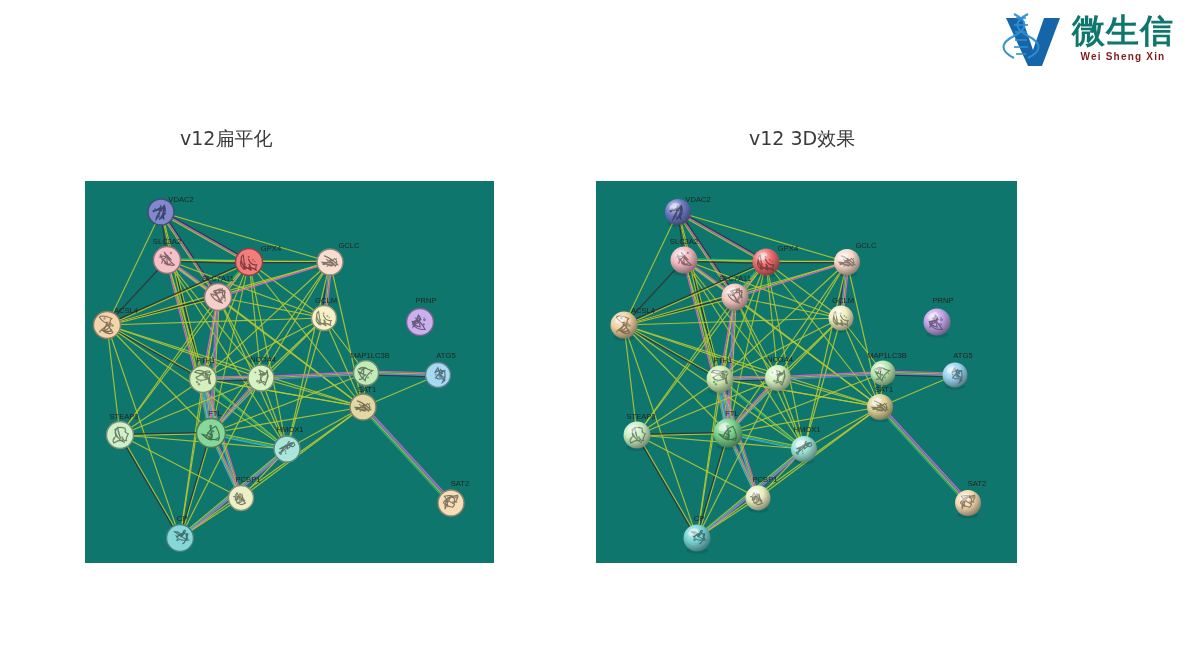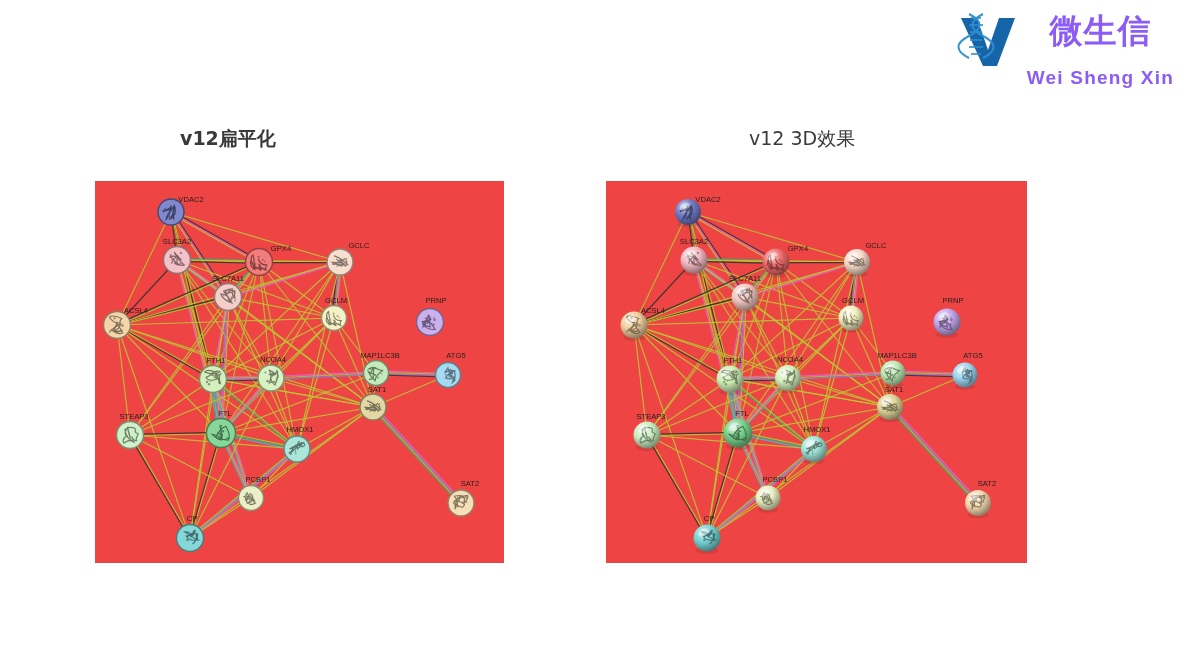--- a/index.html
+++ b/index.html
@@ -30,52 +30,51 @@
   #logo-mark { display:block; }
   #logo-text-wrap {
     display: flex;
     flex-direction: column;
     align-items: center;
     padding-top: 4px;
   }
   #logo-cn {
     font-size: 33px;
     font-weight: bold;
-    color: #8b5cf6;
+    color: #0f766e;
     letter-spacing: 1px;
     line-height: 1.05;
     font-family: "DejaVu Sans", sans-serif;
   }
   #logo-en {
-    font-size: 19px;
+    font-size: 10px;
     font-weight: bold;
-    color: #8b5cf6;
+    color: #7f1d1d;
     letter-spacing: 1.2px;
     line-height: 1.3;
-    margin-top: 17px;
+    margin-top: 1px;
     font-family: "Liberation Sans", sans-serif;
   }
 
   
   .panel-caption {
     position: absolute;
     font-size: 19px;
     color: #3a3a3a;
     font-family: "DejaVu Sans", sans-serif;
     white-space: nowrap;
   }
-  #caption-left  { left: 180px; top: 126px; font-weight: bold; }
+  #caption-left  { left: 180px; top: 126px; }
   #caption-right { left: 749px; top: 126px; }
 
   
   .net-panel {
     position: absolute;
-    background: #ef4444;
+    background: #0f766e;
     overflow: hidden;
-    margin-left: 10px;
   }
   #panel-left  { left: 85px;  top: 181px; width: 409px; height: 382px; }
   #panel-right { left: 596px; top: 181px; width: 421px; height: 382px; }
 
   .net-svg { display: block; width: 100%; height: 100%; }
 
   .node-label {
     font-family: "Liberation Sans", sans-serif;
     font-size: 7.6px;
     fill: #24231f;

